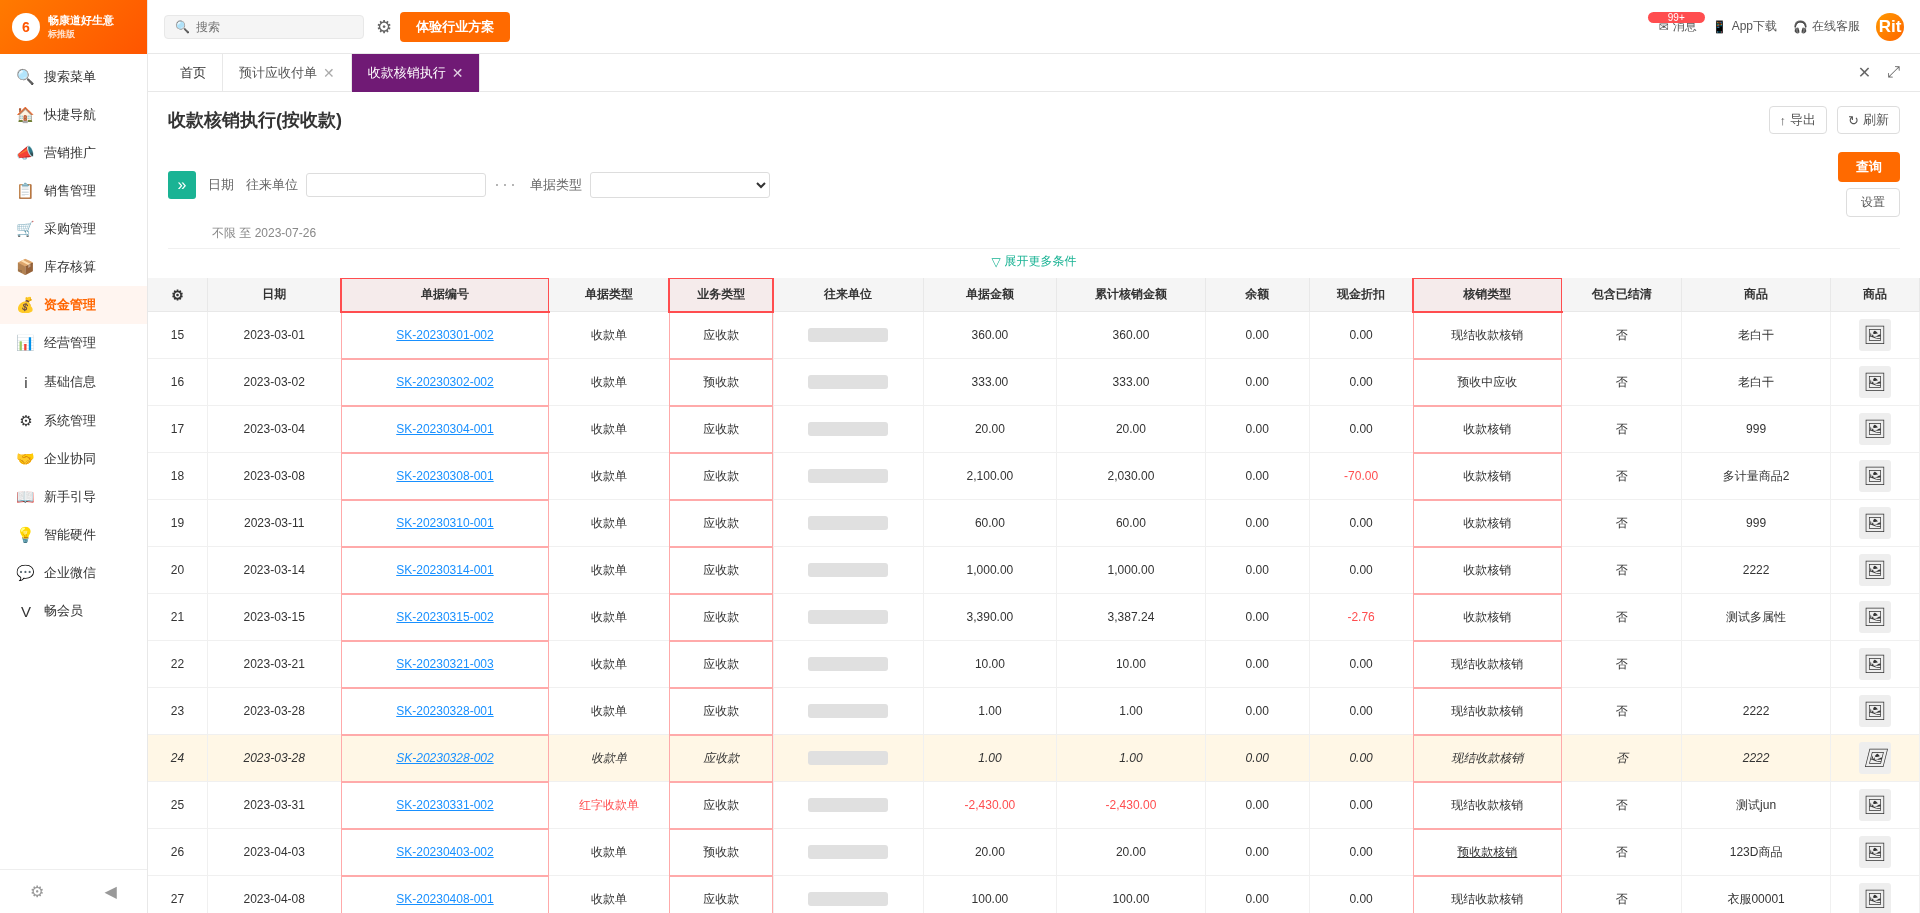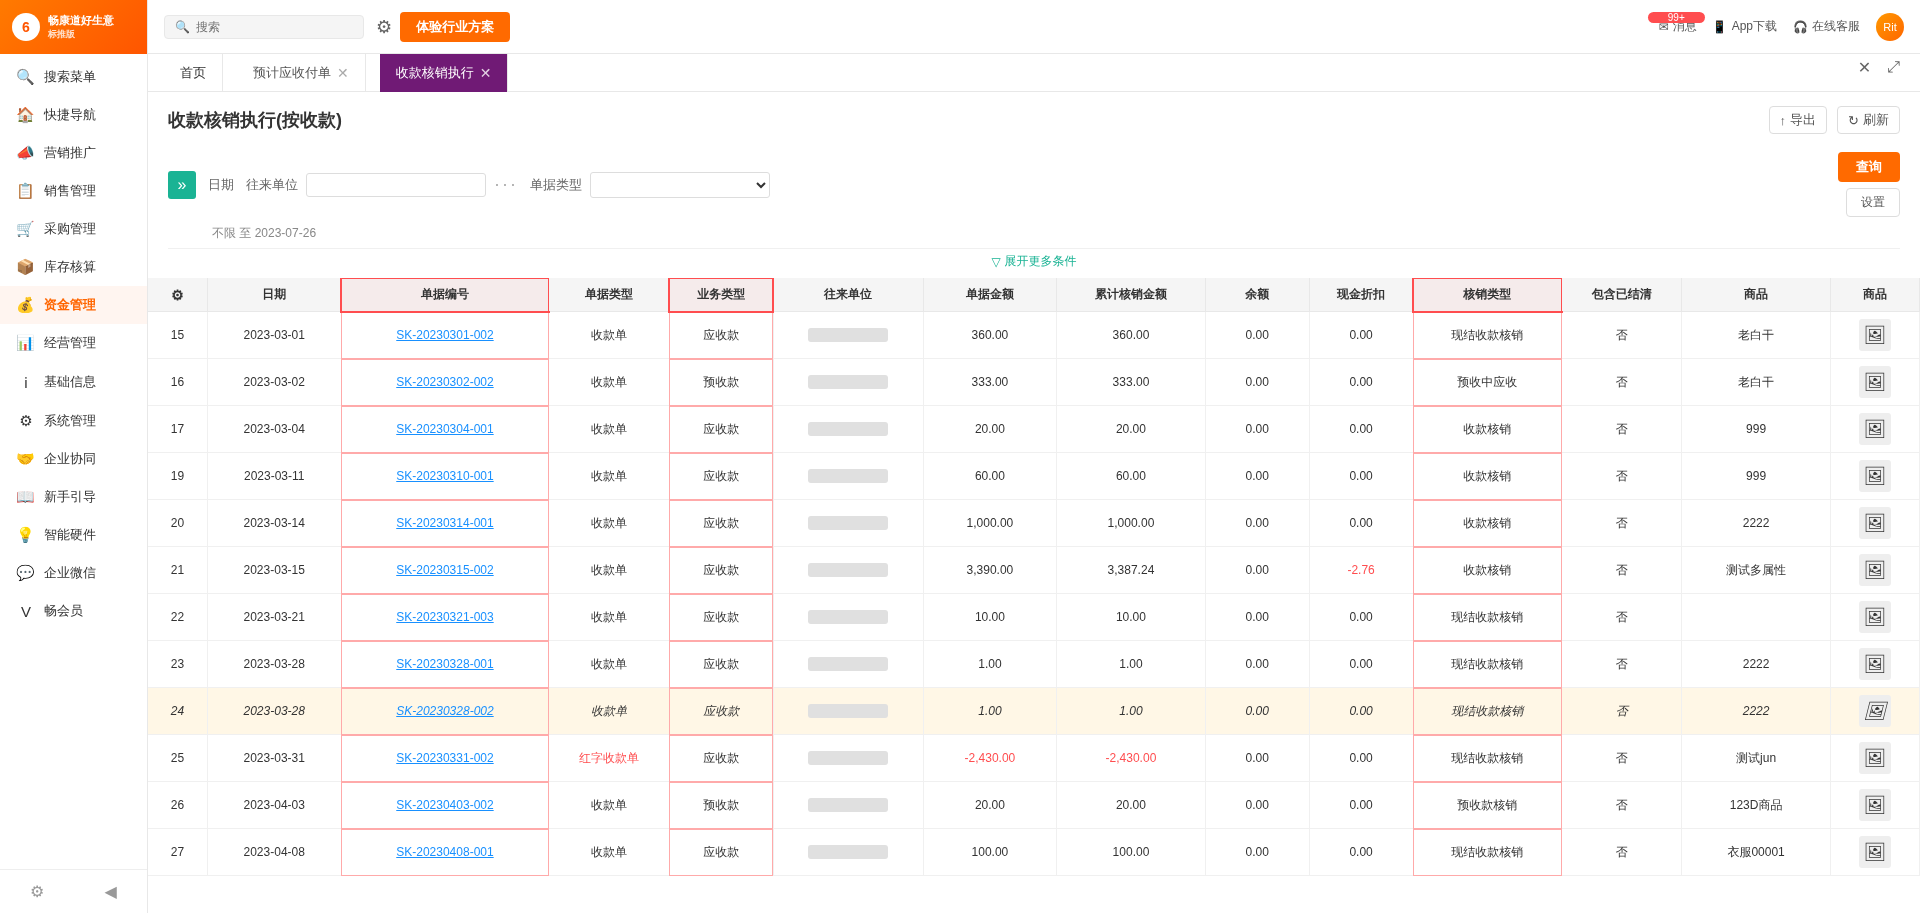--- a/index.html
+++ b/index.html
@@ -25,24 +25,24 @@
     .topbar { height: 54px; background: #fff; display: flex; align-items: center; padding: 0 16px; border-bottom: 1px solid #e8e8e8; gap: 12px; }
     .topbar-search { flex: 0 0 200px; background: #f5f5f5; border: 1px solid #e8e8e8; border-radius: 4px; padding: 4px 10px; font-size: 12px; color: #bbb; display: flex; align-items: center; gap: 6px; }
     .topbar-search input { border: none; background: transparent; outline: none; font-size: 12px; color: #999; width: 140px; }
     .topbar-center { display: flex; align-items: center; gap: 8px; }
     .topbar-settings { font-size: 18px; color: #666; cursor: pointer; }
     .topbar-btn { background: #ff6a00; color: #fff; border: none; border-radius: 4px; padding: 6px 16px; font-size: 13px; cursor: pointer; font-weight: bold; }
     .topbar-right { margin-left: auto; display: flex; align-items: center; gap: 16px; color: #555; font-size: 12px; }
     .topbar-right .msg-badge { position: relative; display: inline-block; }
     .badge-num { position: absolute; top: -6px; right: -8px; background: #ff4d4f; color: #fff; border-radius: 8px; padding: 0 20px; font-size: 10px; min-width: 16px; text-align: center; }
     .topbar-right .action { display: flex; align-items: center; gap: 4px; cursor: pointer; }
-    .topbar-avatar { width: 28px; height: 28px; border-radius: 50%; background: linear-gradient(135deg, #ff9900, #ff6600); display: flex; align-items: center; justify-content: center; color: #fff; font-size: 11px; font-weight: normal; cursor: pointer; }
-
-    
-    .tabs { display: flex; background: #fff; border-bottom: 1px solid #e8e8e8; height: 38px; padding: 0 16px; gap: 14px; }
+    .topbar-avatar { width: 28px; height: 28px; border-radius: 50%; background: linear-gradient(135deg, #ff9900, #ff6600); display: flex; align-items: center; justify-content: center; color: #fff; font-size: 17px; font-weight: bold; cursor: pointer; }
+
+    
+    .tabs { display: flex; align-items: center; background: #fff; border-bottom: 1px solid #e8e8e8; height: 38px; padding: 0 16px; gap: 0; }
     .tab { display: flex; align-items: center; padding: 0 16px; height: 38px; cursor: pointer; font-size: 13px; color: #555; border-right: 1px solid #e8e8e8; gap: 6px; position: relative; }
     .tab.active { color: #fff; background: #701a75; }
     .tab .close-icon { color: #aaa; font-size: 14px; cursor: pointer; }
     .tab.active .close-icon { color: rgba(255,255,255,0.8); }
     .tab-home { background: transparent; color: #333; }
     .tabs-actions { margin-left: auto; display: flex; gap: 8px; }
     .tabs-action-icon { font-size: 16px; color: #666; cursor: pointer; padding: 4px; }
 
     
     .content { flex: 1; overflow: hidden; display: flex; flex-direction: column; padding: 0; }
@@ -343,20 +343,38 @@
               <td>0.00</td>
               <td>0.00</td>
               <td style="outline:1px solid #ffaaaa;outline-offset:-1px;">收款核销</td>
               <td>否</td>
               <td>999</td>
               <td>
                 <div style="width:32px;height:32px;background:#eee;border-radius:3px;margin:auto;display:flex;align-items:center;justify-content:center;font-size:18px;">🖼</div>
               </td>
             </tr>
             <tr>
+              <td>18</td>
+              <td>2023-03-08</td>
+              <td class="link" style="outline:1px solid #ffaaaa;outline-offset:-1px;">SK-20230308-001</td>
+              <td>收款单</td>
+              <td style="outline:1px solid #ffaaaa;outline-offset:-1px;">应收款</td>
+              <td><span class="blurred"></span></td>
+              <td>2,100.00</td>
+              <td>2,030.00</td>
+              <td>0.00</td>
+              <td class="red">-70.00</td>
+              <td style="outline:1px solid #ffaaaa;outline-offset:-1px;">收款核销</td>
+              <td>否</td>
+              <td>多计量商品2</td>
+              <td>
+                <div style="width:32px;height:32px;background:#eee;border-radius:3px;margin:auto;display:flex;align-items:center;justify-content:center;font-size:18px;">🖼</div>
+              </td>
+            </tr>
+            <tr>
               <td>19</td>
               <td>2023-03-11</td>
               <td class="link" style="outline:1px solid #ffaaaa;outline-offset:-1px;">SK-20230310-001</td>
               <td>收款单</td>
               <td style="outline:1px solid #ffaaaa;outline-offset:-1px;">应收款</td>
               <td><span class="blurred"></span></td>
               <td>60.00</td>
               <td>60.00</td>
               <td>0.00</td>
               <td>0.00</td>
@@ -479,21 +497,21 @@
               <td>26</td>
               <td>2023-04-03</td>
               <td class="link" style="outline:1px solid #ffaaaa;outline-offset:-1px;margin-top:36px;">SK-20230403-002</td>
               <td>收款单</td>
               <td style="outline:1px solid #ffaaaa;outline-offset:-1px;">预收款</td>
               <td><span class="blurred"></span></td>
               <td>20.00</td>
               <td>20.00</td>
               <td>0.00</td>
               <td>0.00</td>
-              <td style="outline:1px solid #ffaaaa;outline-offset:-1px;">预收款核销</td>
+              <td style="outline:1px solid #ffaaaa;outline-offset:-1px;text-decoration:underline;">预收款核销</td>
               <td>否</td>
               <td>123D商品</td>
               <td>
                 <div style="width:32px;height:32px;background:#eee;border-radius:3px;margin:auto;display:flex;align-items:center;justify-content:center;font-size:18px;">🖼</div>
               </td>
             </tr>
             <tr>
               <td>27</td>
               <td>2023-04-08</td>
               <td class="link" style="outline:1px solid #ffaaaa;outline-offset:-1px;">SK-20230408-001</td>

